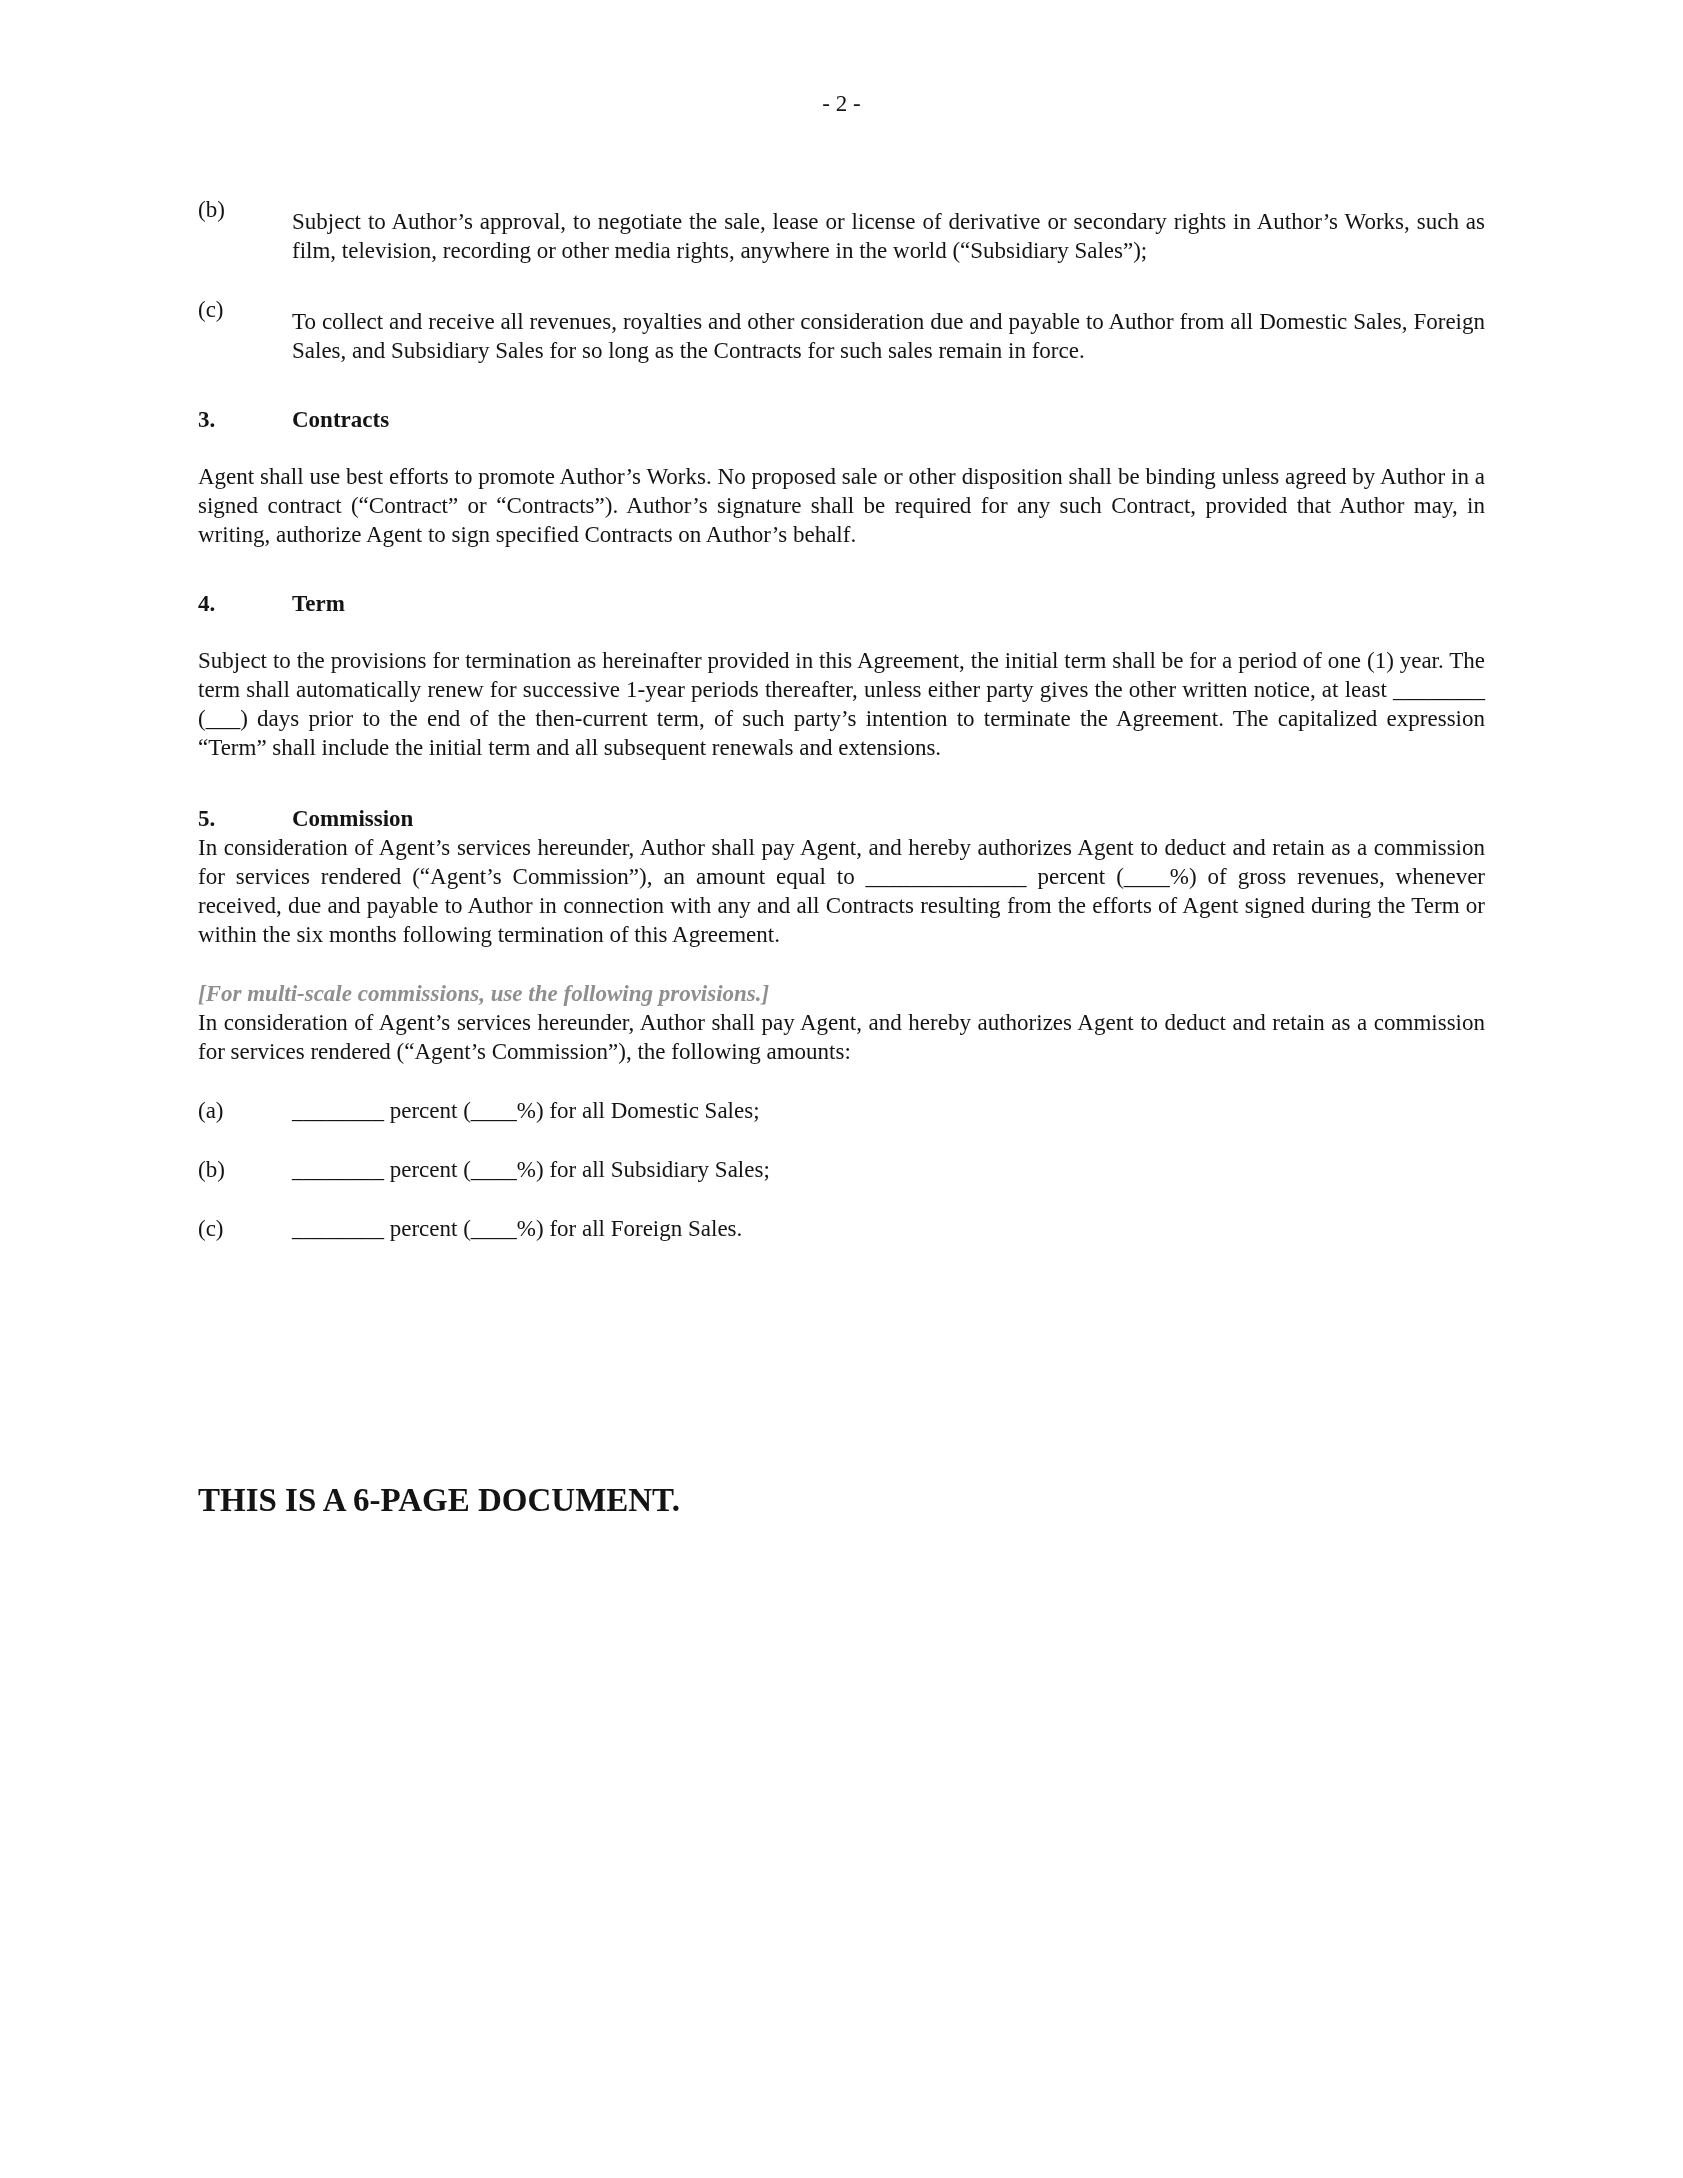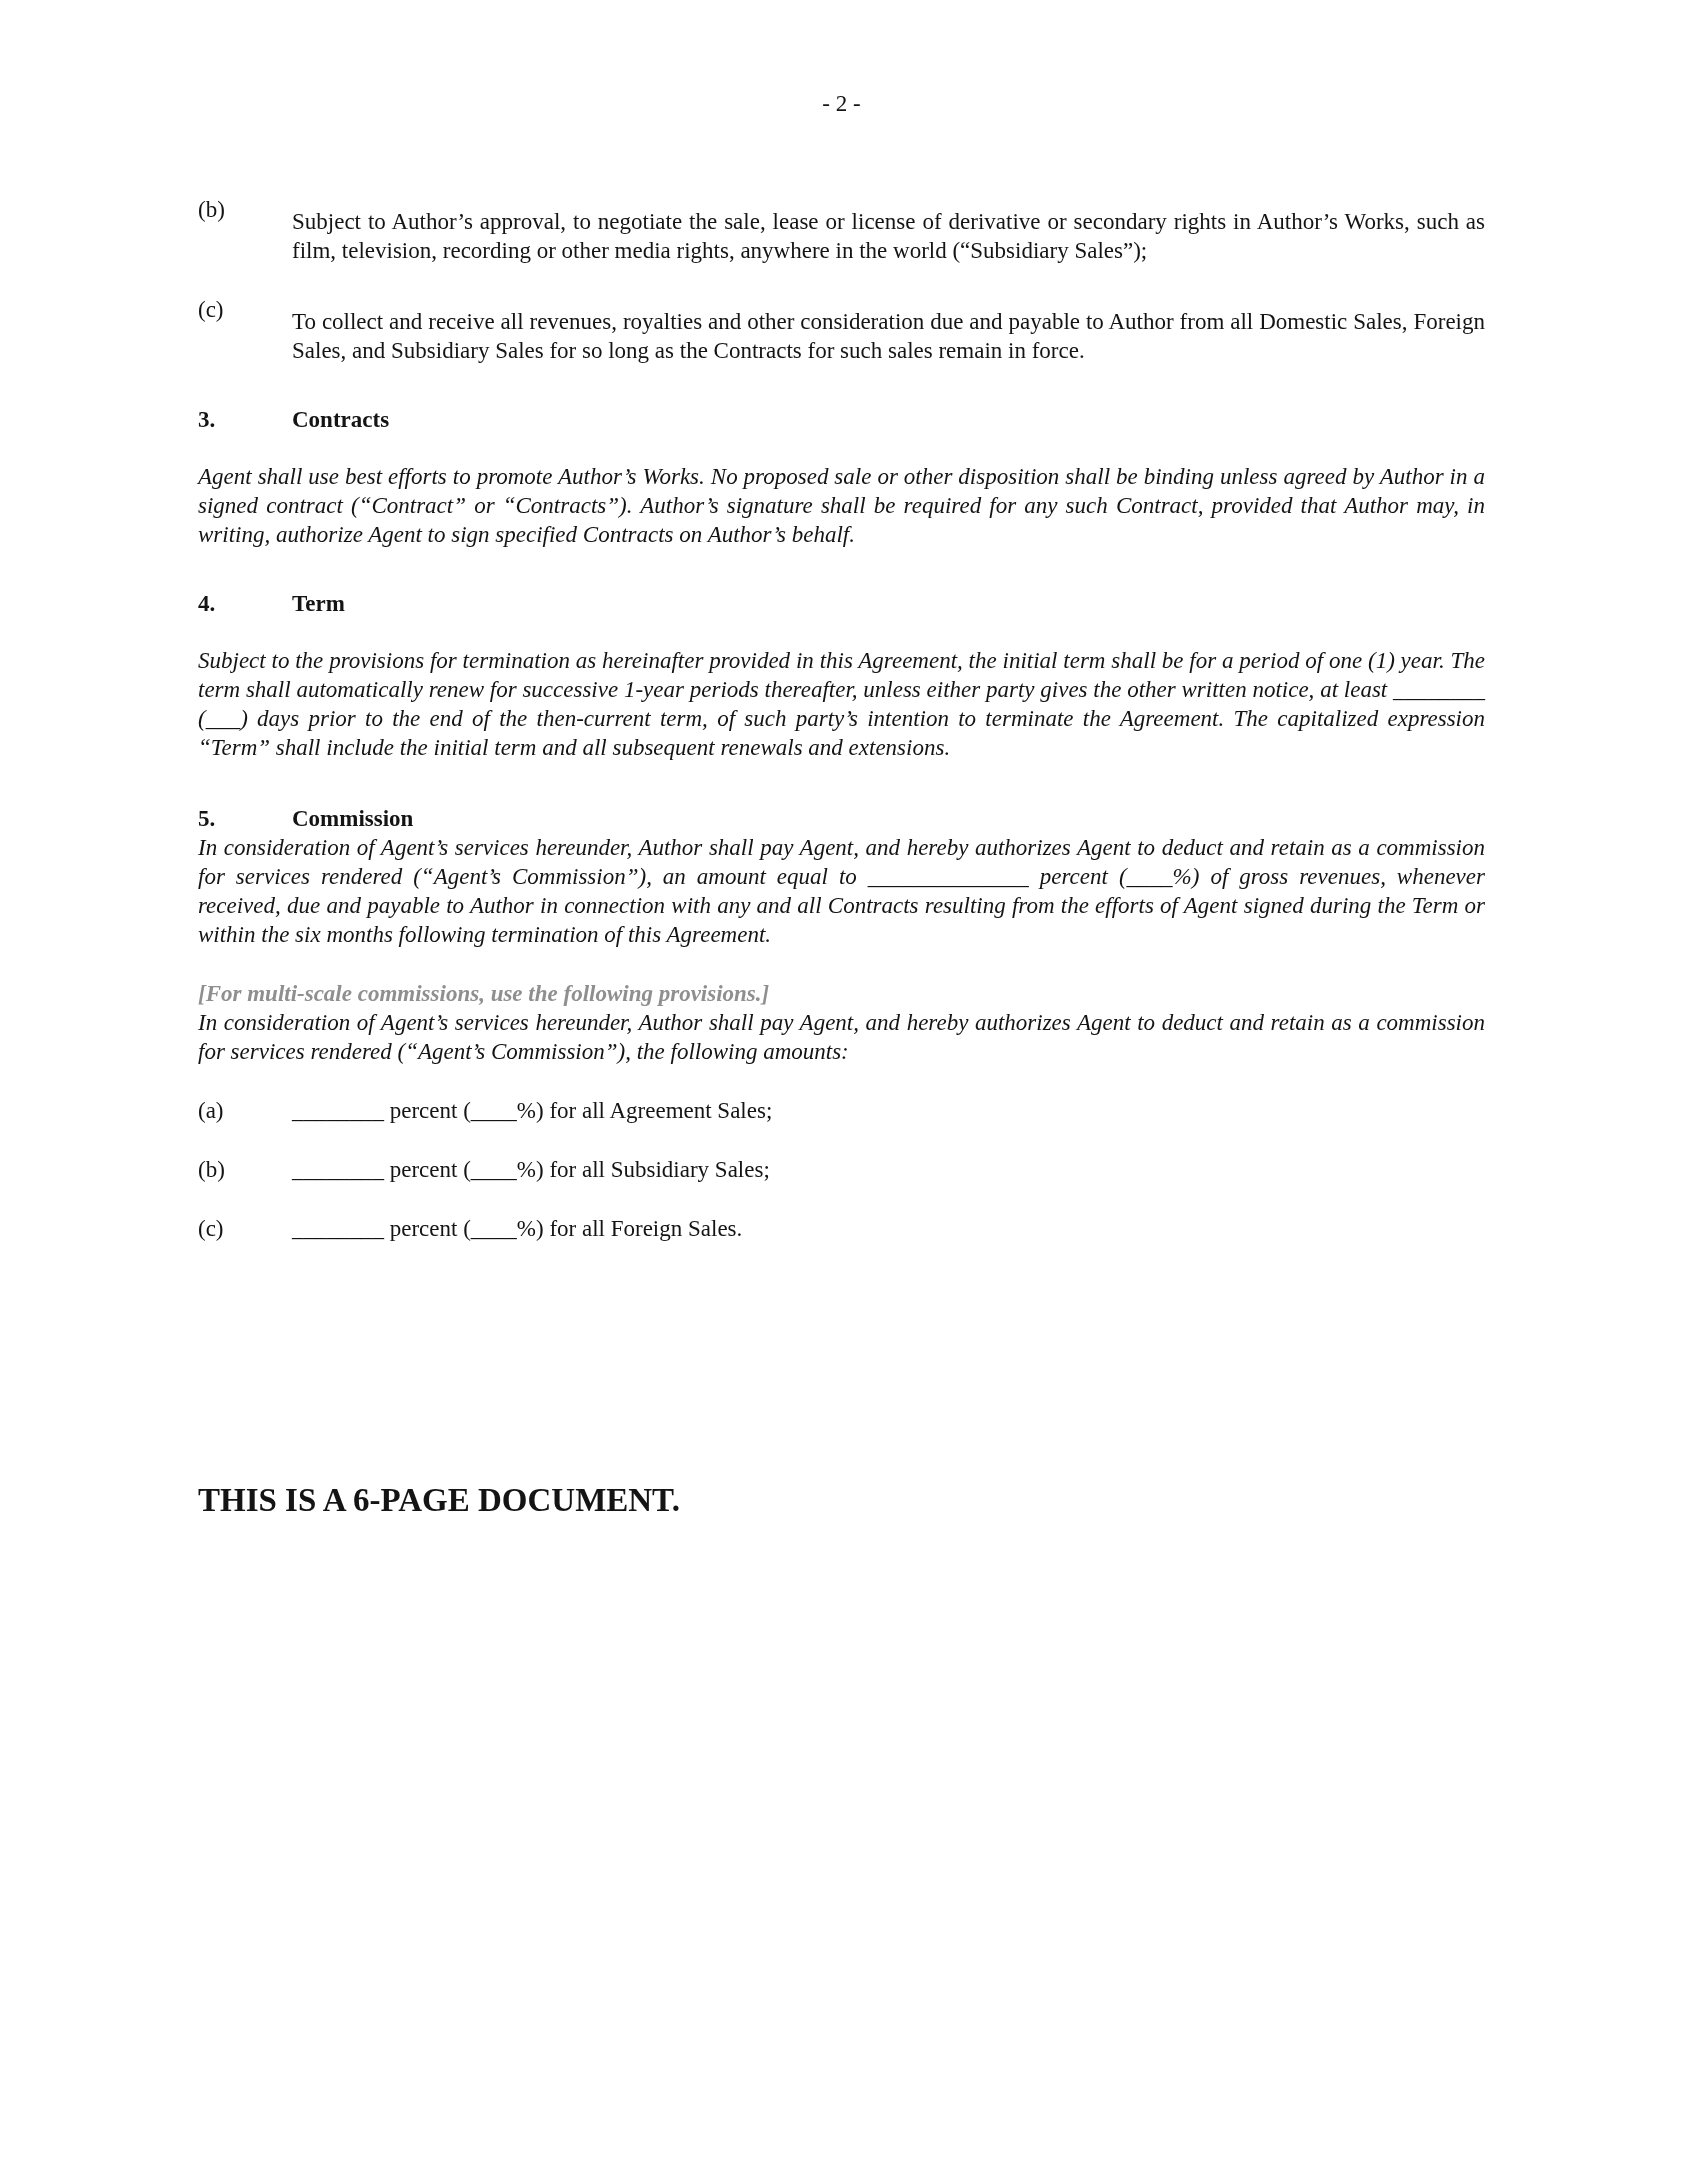--- a/index.html
+++ b/index.html
@@ -47,21 +47,20 @@
   .section-heading {
     display: flex;
     font-weight: bold;
   }
   .section-heading .num {
     flex: 0 0 94px;
     width: 94px;
   }
   .body-para {
     text-align: justify;
-    font-style: italic;
   }
   .note {
     color: #8f8f8f;
     font-style: italic;
     font-weight: bold;
   }
   .commission-item {
     display: flex;
   }
   .commission-item .label {
@@ -113,21 +112,21 @@
       <span class="title">Commission</span>
     </div>
 
     <div class="body-para">In consideration of Agent’s services hereunder, Author shall pay Agent, and hereby authorizes Agent to deduct and retain as a commission for services rendered (“Agent’s Commission”), an amount equal to ______________ percent (____%) of gross revenues, whenever received, due and payable to Author in connection with any and all Contracts resulting from the efforts of Agent signed during the Term or within the six months following termination of this Agreement.</div>
 
     <div class="note mt-block">[For multi-scale commissions, use the following provisions.]</div>
     <div class="body-para">In consideration of Agent’s services hereunder, Author shall pay Agent, and hereby authorizes Agent to deduct and retain as a commission for services rendered (“Agent’s Commission”), the following amounts:</div>
 
     <div class="commission-item mt-item">
       <span class="label">(a)</span>
-      <span class="text">________ percent (____%) for all Agreement Sales;</span>
+      <span class="text">________ percent (____%) for all Domestic Sales;</span>
     </div>
     <div class="commission-item mt-item">
       <span class="label">(b)</span>
       <span class="text">________ percent (____%) for all Subsidiary Sales;</span>
     </div>
     <div class="commission-item mt-item">
       <span class="label">(c)</span>
       <span class="text">________ percent (____%) for all Foreign Sales.</span>
     </div>
 

